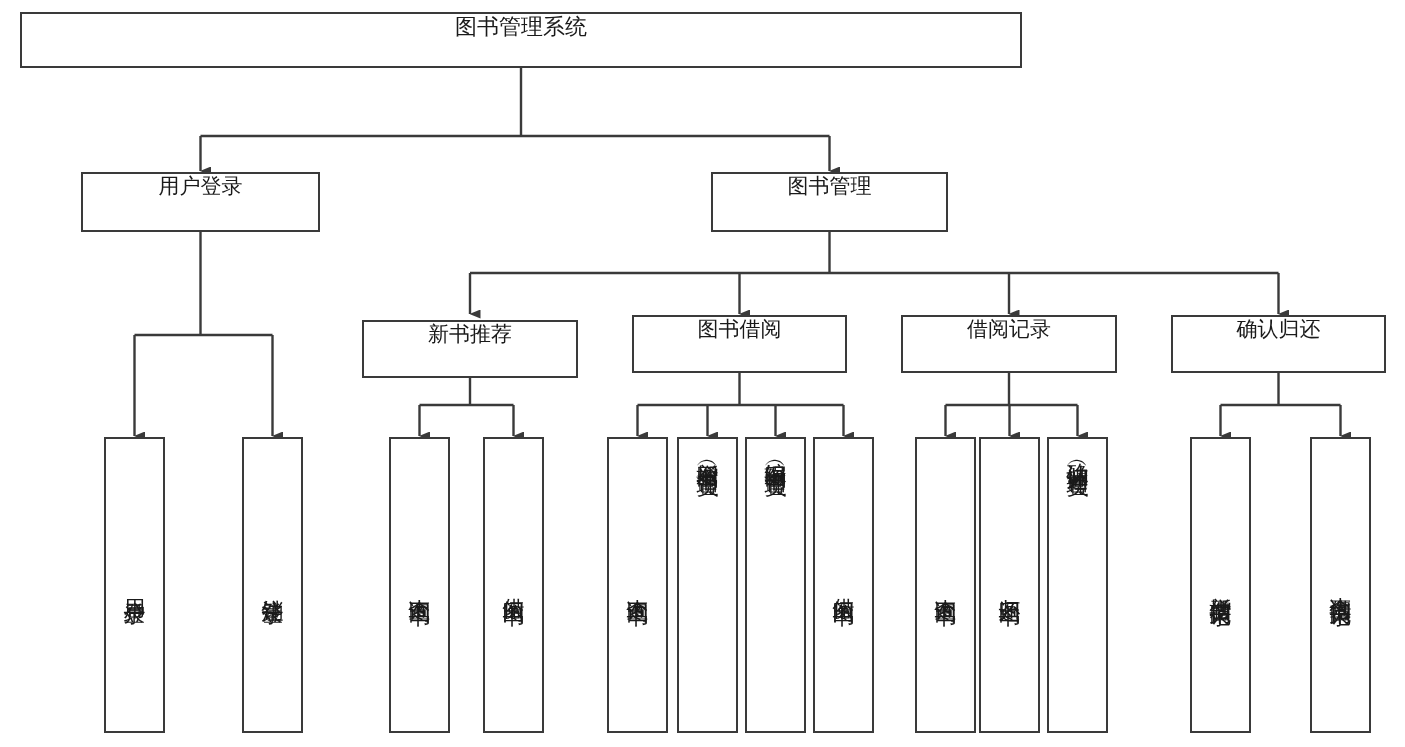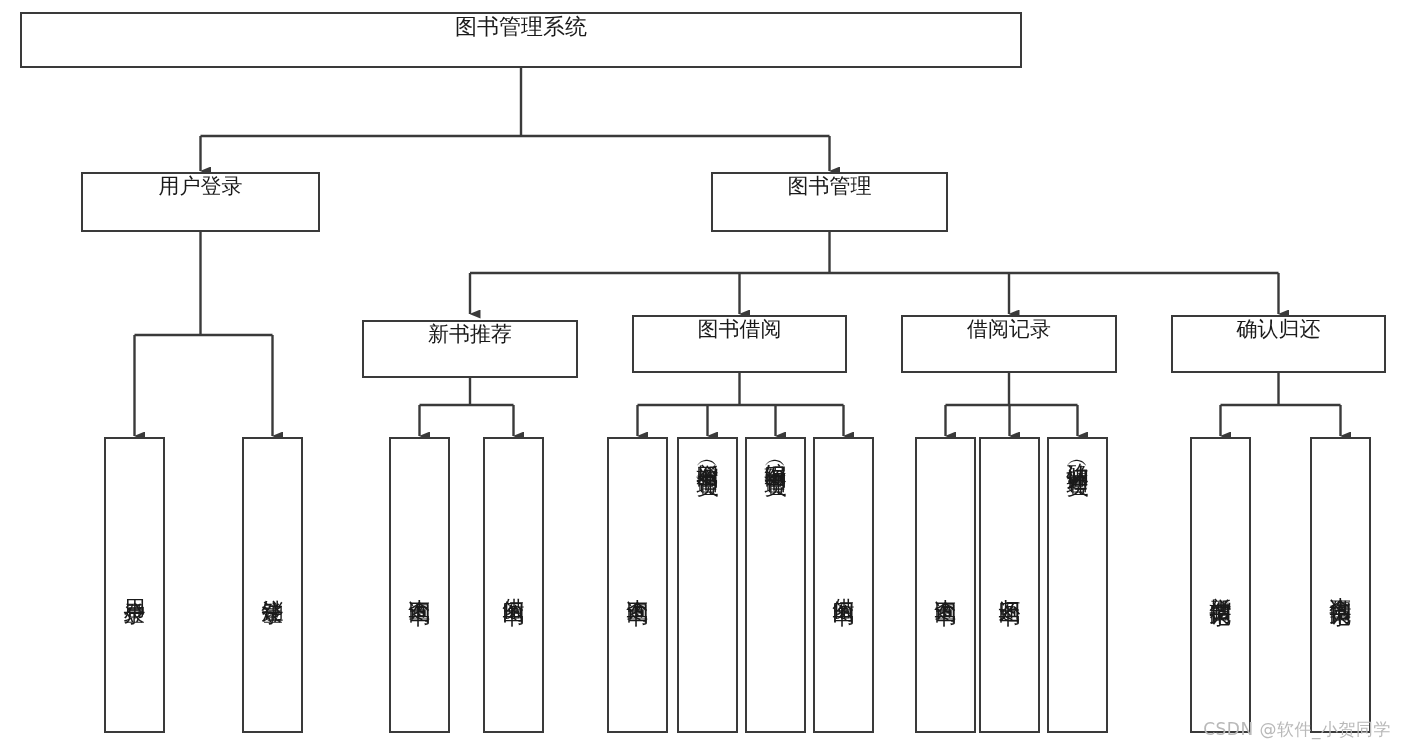--- a/index.html
+++ b/index.html
@@ -181,14 +181,13 @@
         <span class="label">确认归还（管理员）</span>
       </div>
       <div class="node vert centered" style="left: 1190px; top: 437px; width: 61px; height: 296px;">
         <span class="label">新增借阅记录</span>
       </div>
       <div class="node vert centered" style="left: 1310px; top: 437px; width: 61px; height: 296px;">
         <span class="label">查询借阅记录</span>
       </div>
     </div>
 
-  <div id="watermark">CSDN @软件_小贺同学</div>
 </div>
 
 </body></html>

